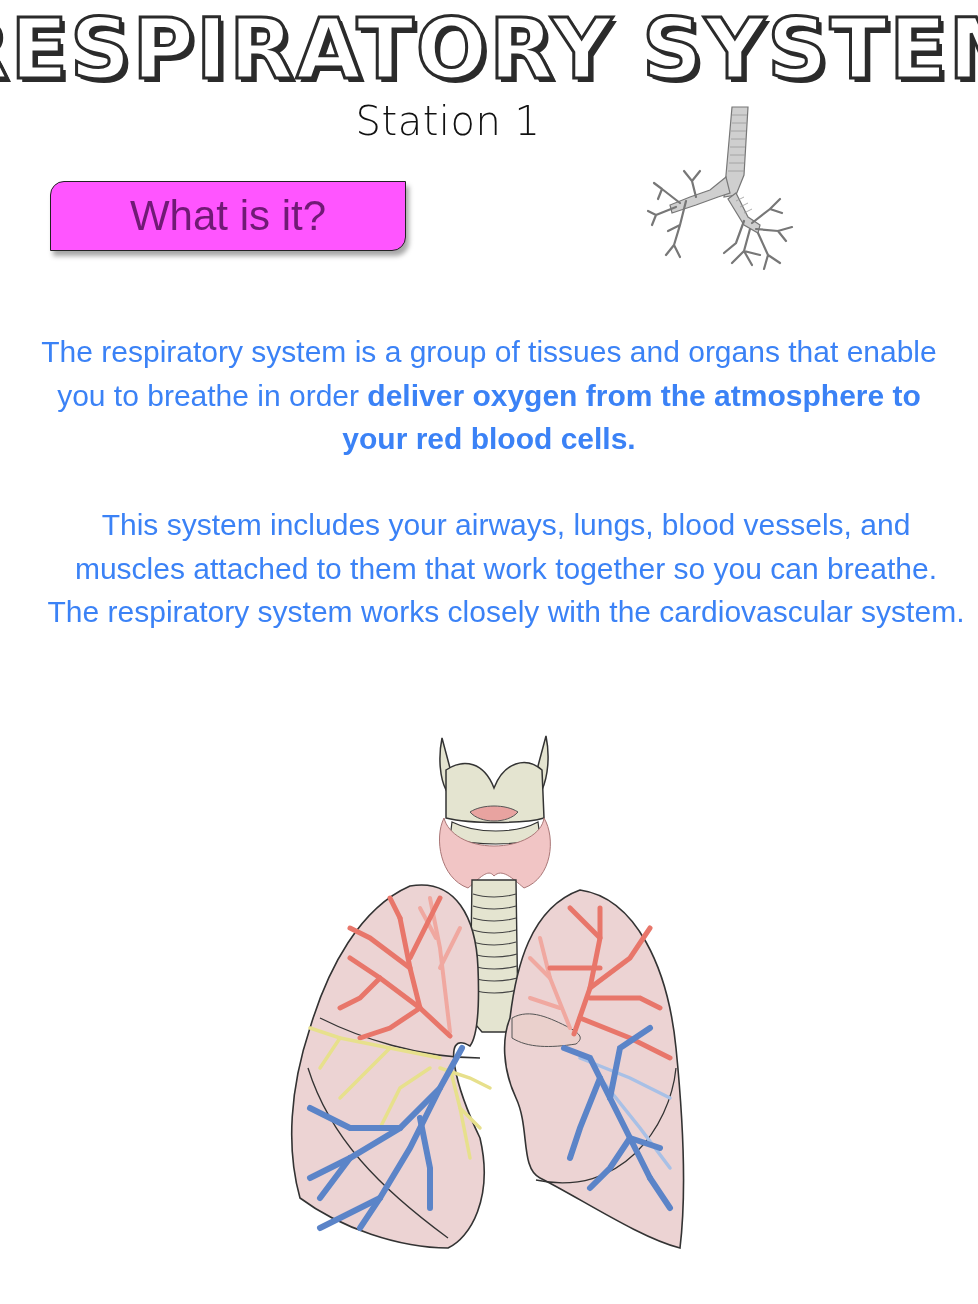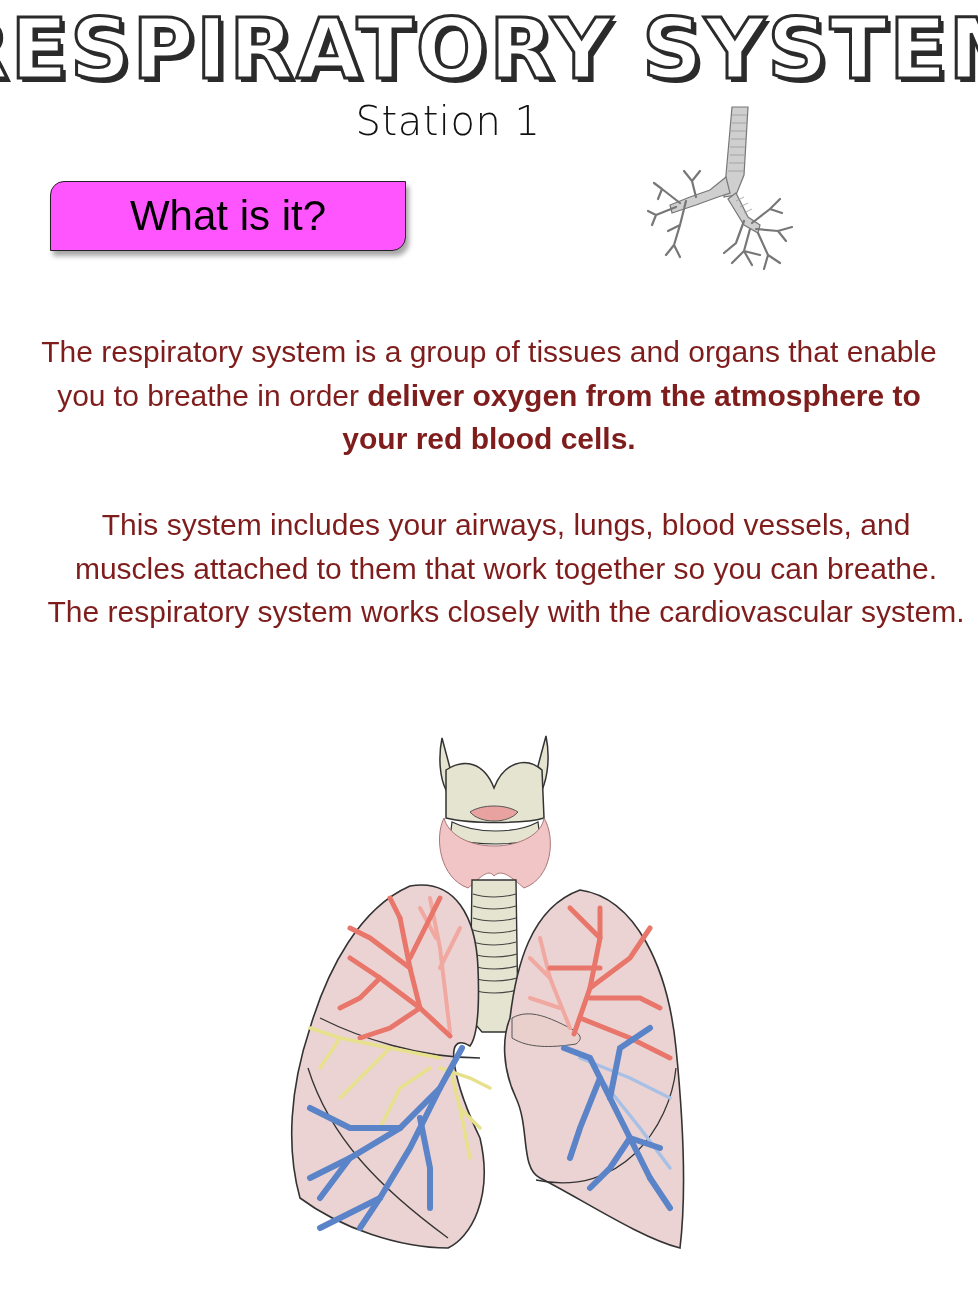--- a/index.html
+++ b/index.html
@@ -14,26 +14,26 @@
     .title-banner .title-text .w2 { margin-left: 28px; }
 
     .station { position: absolute; left: 0; width: 896px; top: 98px; text-align: center; font-family: "DejaVu Sans", sans-serif; font-size: 40px; font-weight: 300; color: #111; letter-spacing: 0.5px; }
 
     .what-btn {
       position: absolute; left: 50px; top: 181px; width: 354px; height: 68px;
       background: #ff55ff; border: 1.5px solid #222;
       border-radius: 14px 0 14px 0;
       box-shadow: 3px 5px 5px rgba(0,0,0,0.35);
       display: flex; align-items: center; justify-content: center;
-      font-family: "Liberation Sans", sans-serif; font-size: 42px; color: #000000; cursor: pointer;
+      font-family: "Liberation Sans", sans-serif; font-size: 42px; color: #701a75; cursor: pointer;
     }
 
     .bronchi { position: absolute; left: 640px; top: 105px; width: 160px; height: 170px; }
 
-    .para { position: absolute; left: 30px; width: 918px; text-align: center; font-family: "Liberation Sans", sans-serif; font-size: 30px; line-height: 43.5px; color: #7f1d1d; }
+    .para { position: absolute; left: 30px; width: 918px; text-align: center; font-family: "Liberation Sans", sans-serif; font-size: 30px; line-height: 43.5px; color: #3b82f6; }
     .para.p1 { top: 330px; }
     .para.p2 { top: 503px; margin-left: 17px; }
     .para b { font-weight: bold; }
 
     .lungs { position: absolute; left: 280px; top: 728px; width: 420px; height: 530px; }
   </style>
 </head>
 <body>
 
 <div class="title-banner">

